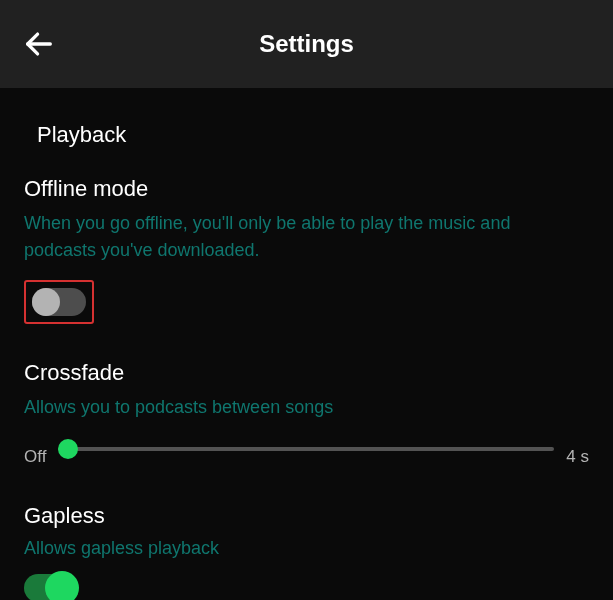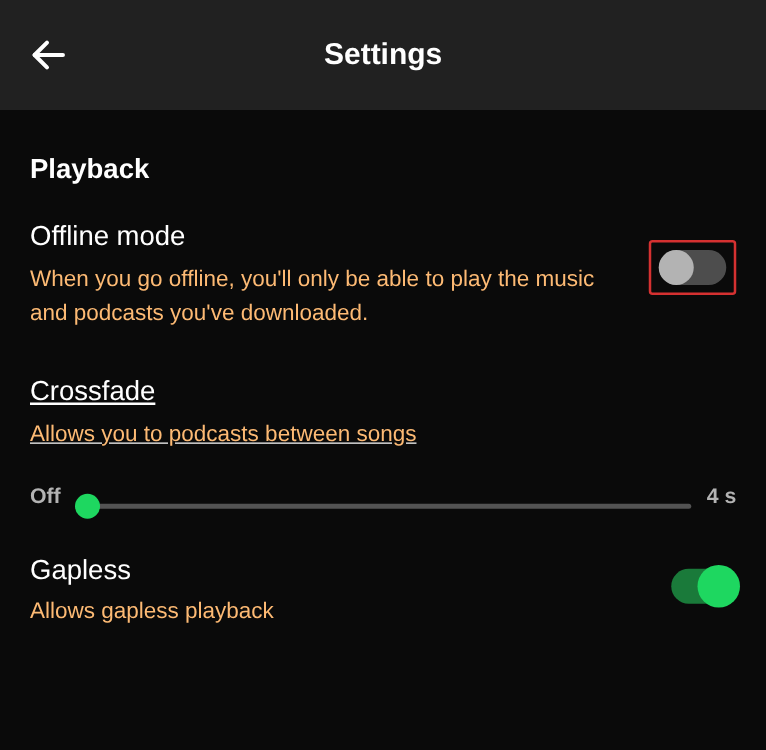--- a/index.html
+++ b/index.html
@@ -35,44 +35,46 @@
       margin: 0 auto;
       font-size: 24px;
       font-weight: 700;
       color: #fff;
     }
     .content {
       padding: 20px 24px;
     }
     .section-title {
       font-size: 22px;
-      font-weight: 700;
+      font-weight: 400;
       color: #fff;
       margin-top: 14px;
       margin-bottom: 28px;
+      margin-left: 13px;
     }
     .setting {
       display: flex;
       align-items: flex-start;
       justify-content: space-between;
       margin-bottom: 36px;
+      flex-direction: column;
     }
     .setting-text {
       flex: 1;
       padding-right: 20px;
     }
     .setting-title {
       font-size: 22px;
       font-weight: 500;
       color: #fff;
       margin-bottom: 8px;
     }
     .setting-desc {
       font-size: 18px;
-      color: #fdba74;
+      color: #0f766e;
       line-height: 1.5;
     }
     .toggle-highlight {
       border: 2px solid #d53131;
       padding: 6px;
       border-radius: 3px;
       margin-top: 16px;
     }
     .toggle {
       width: 54px;
@@ -101,24 +103,23 @@
       background: #1ed760;
       width: 34px;
       height: 34px;
       top: -3px;
     }
     .gapless-toggle-wrap {
       margin-top: 12px;
     }
     .slider-row {
       display: flex;
-      align-items: flex-end;
+      align-items: flex-start;
       gap: 12px;
       margin-bottom: 36px;
-      font-weight: bold;
     }
     .slider-label {
       font-size: 17px;
       color: #b3b3b3;
       white-space: nowrap;
     }
     .slider {
       flex: 1;
       height: 4px;
       background: #535353;
@@ -131,21 +132,20 @@
       height: 20px;
       background: #1ed760;
       border-radius: 50%;
       position: absolute;
       top: 50%;
       transform: translate(-50%, -50%);
       left: 2%;
     }
     .crossfade-block {
       margin-bottom: 26px;
-      text-decoration: underline;
     }
     .crossfade-block .setting-title {
       margin-bottom: 8px;
     }
     .gapless-section .setting-title {
       margin-bottom: 6px;
     }
   </style>
 </head>
 <body>

